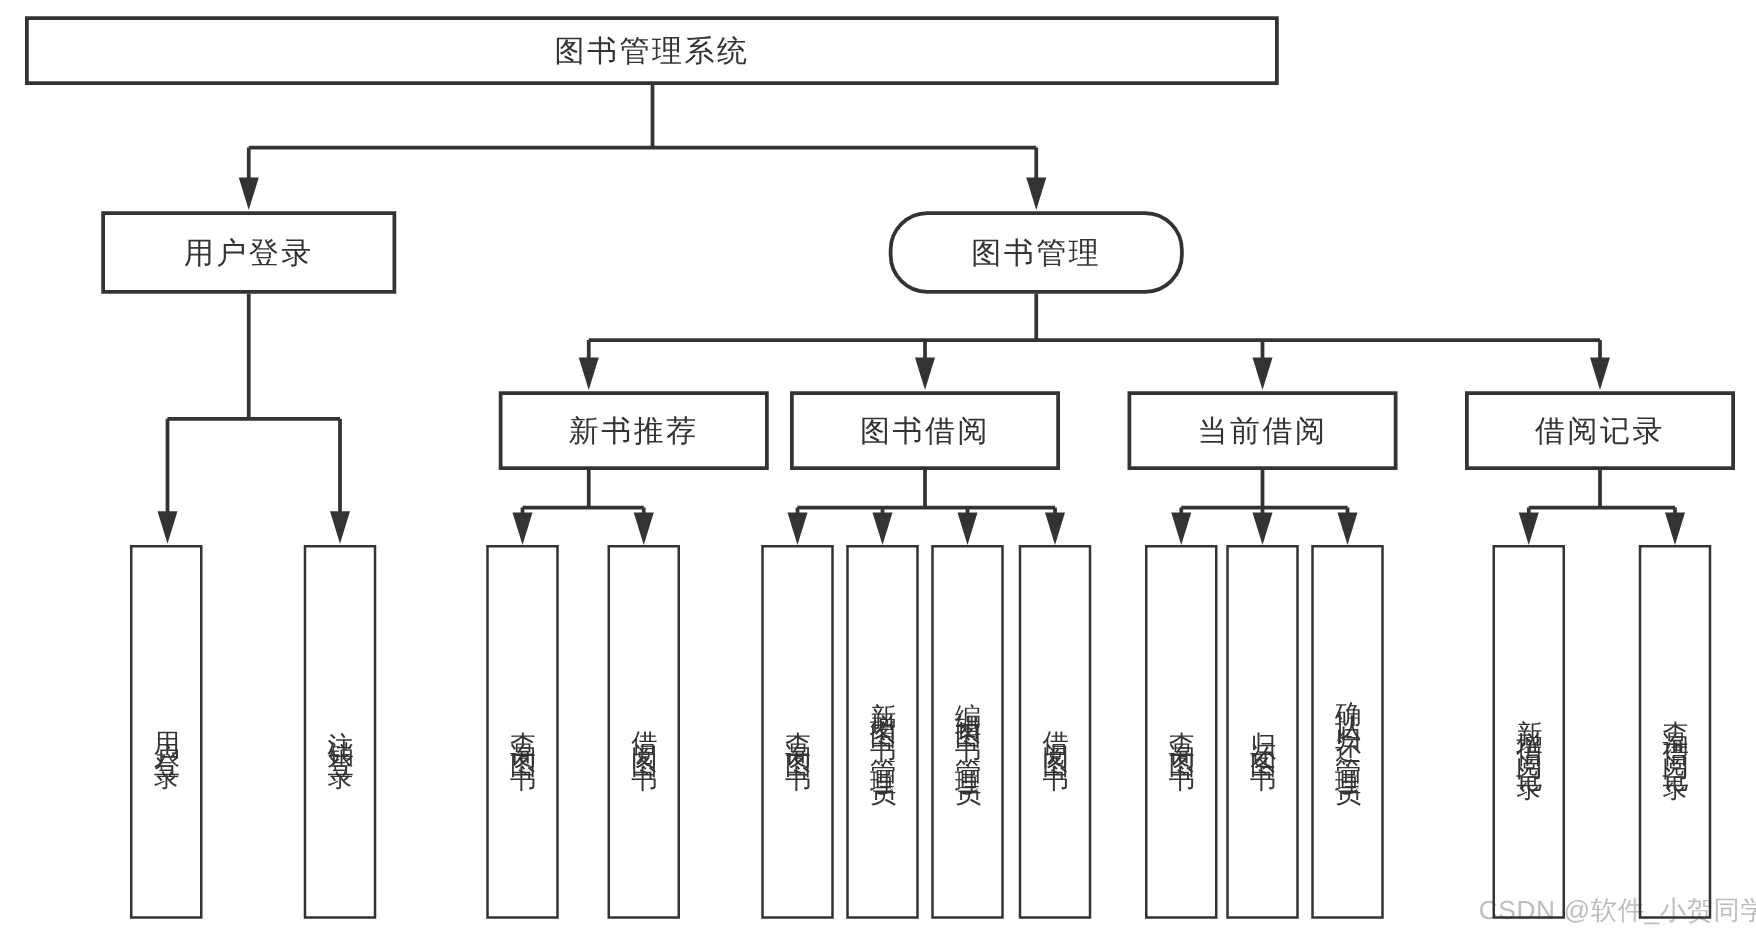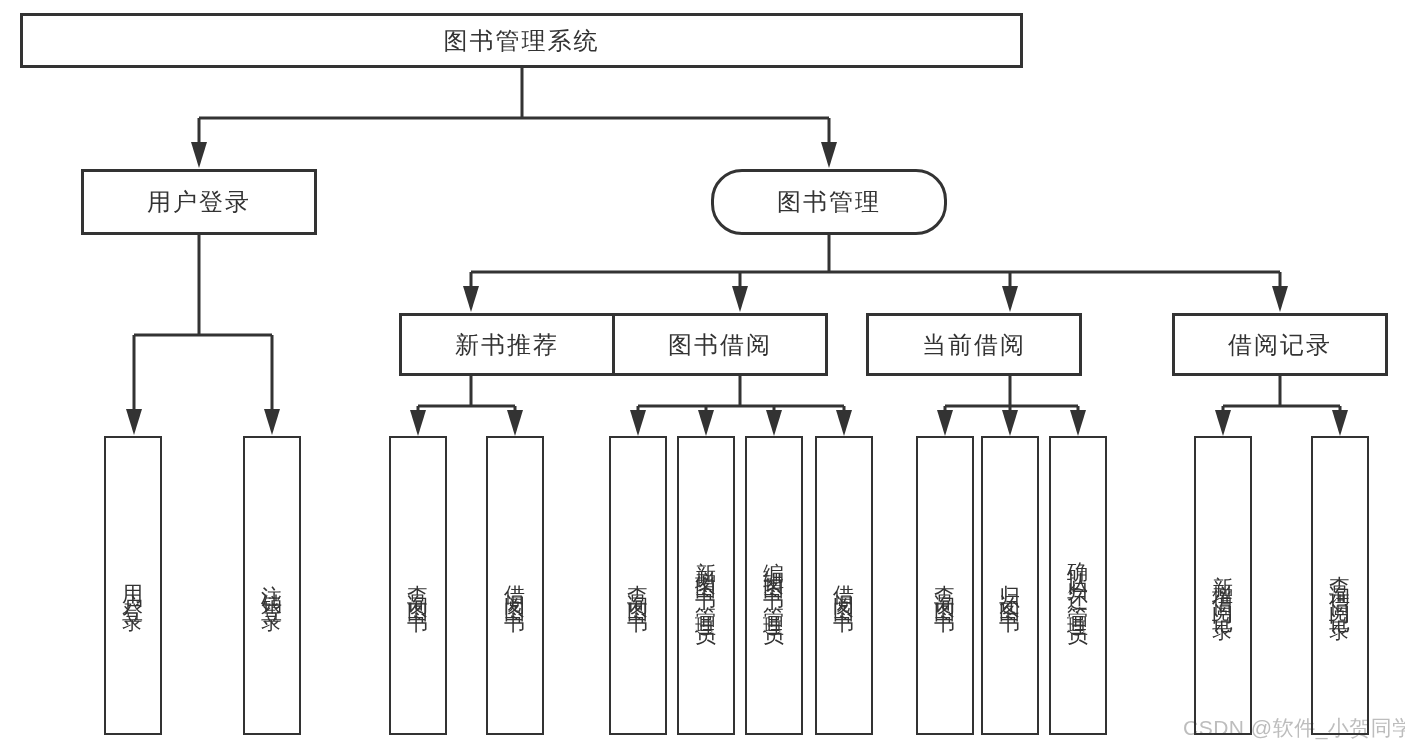--- a/index.html
+++ b/index.html
@@ -76,24 +76,24 @@
   <div class="box l1-box" style="left:81px;">
     <span>用户登录</span>
   </div>
   <div class="box l1-box" style="left:711px;border-radius:31px;">
     <span>图书管理</span>
   </div>
 
   <div class="box l2-box" style="left:363px;margin-left:36px;">
     <span>新书推荐</span>
   </div>
-  <div class="box l2-box" style="left:612px;">
+  <div class="box l2-box" style="left:632px;">
     <span>图书借阅</span>
   </div>
-  <div class="box l2-box" style="left:866px;">
+  <div class="box l2-box" style="left:902px;">
     <span>当前借阅</span>
   </div>
   <div class="box l2-box" style="left:1172px;">
     <span>借阅记录</span>
   </div>
 
   <div class="box vbox" style="left:104px;">
     <span>用户登录</span>
   </div>
   <div class="box vbox" style="left:243px;">

